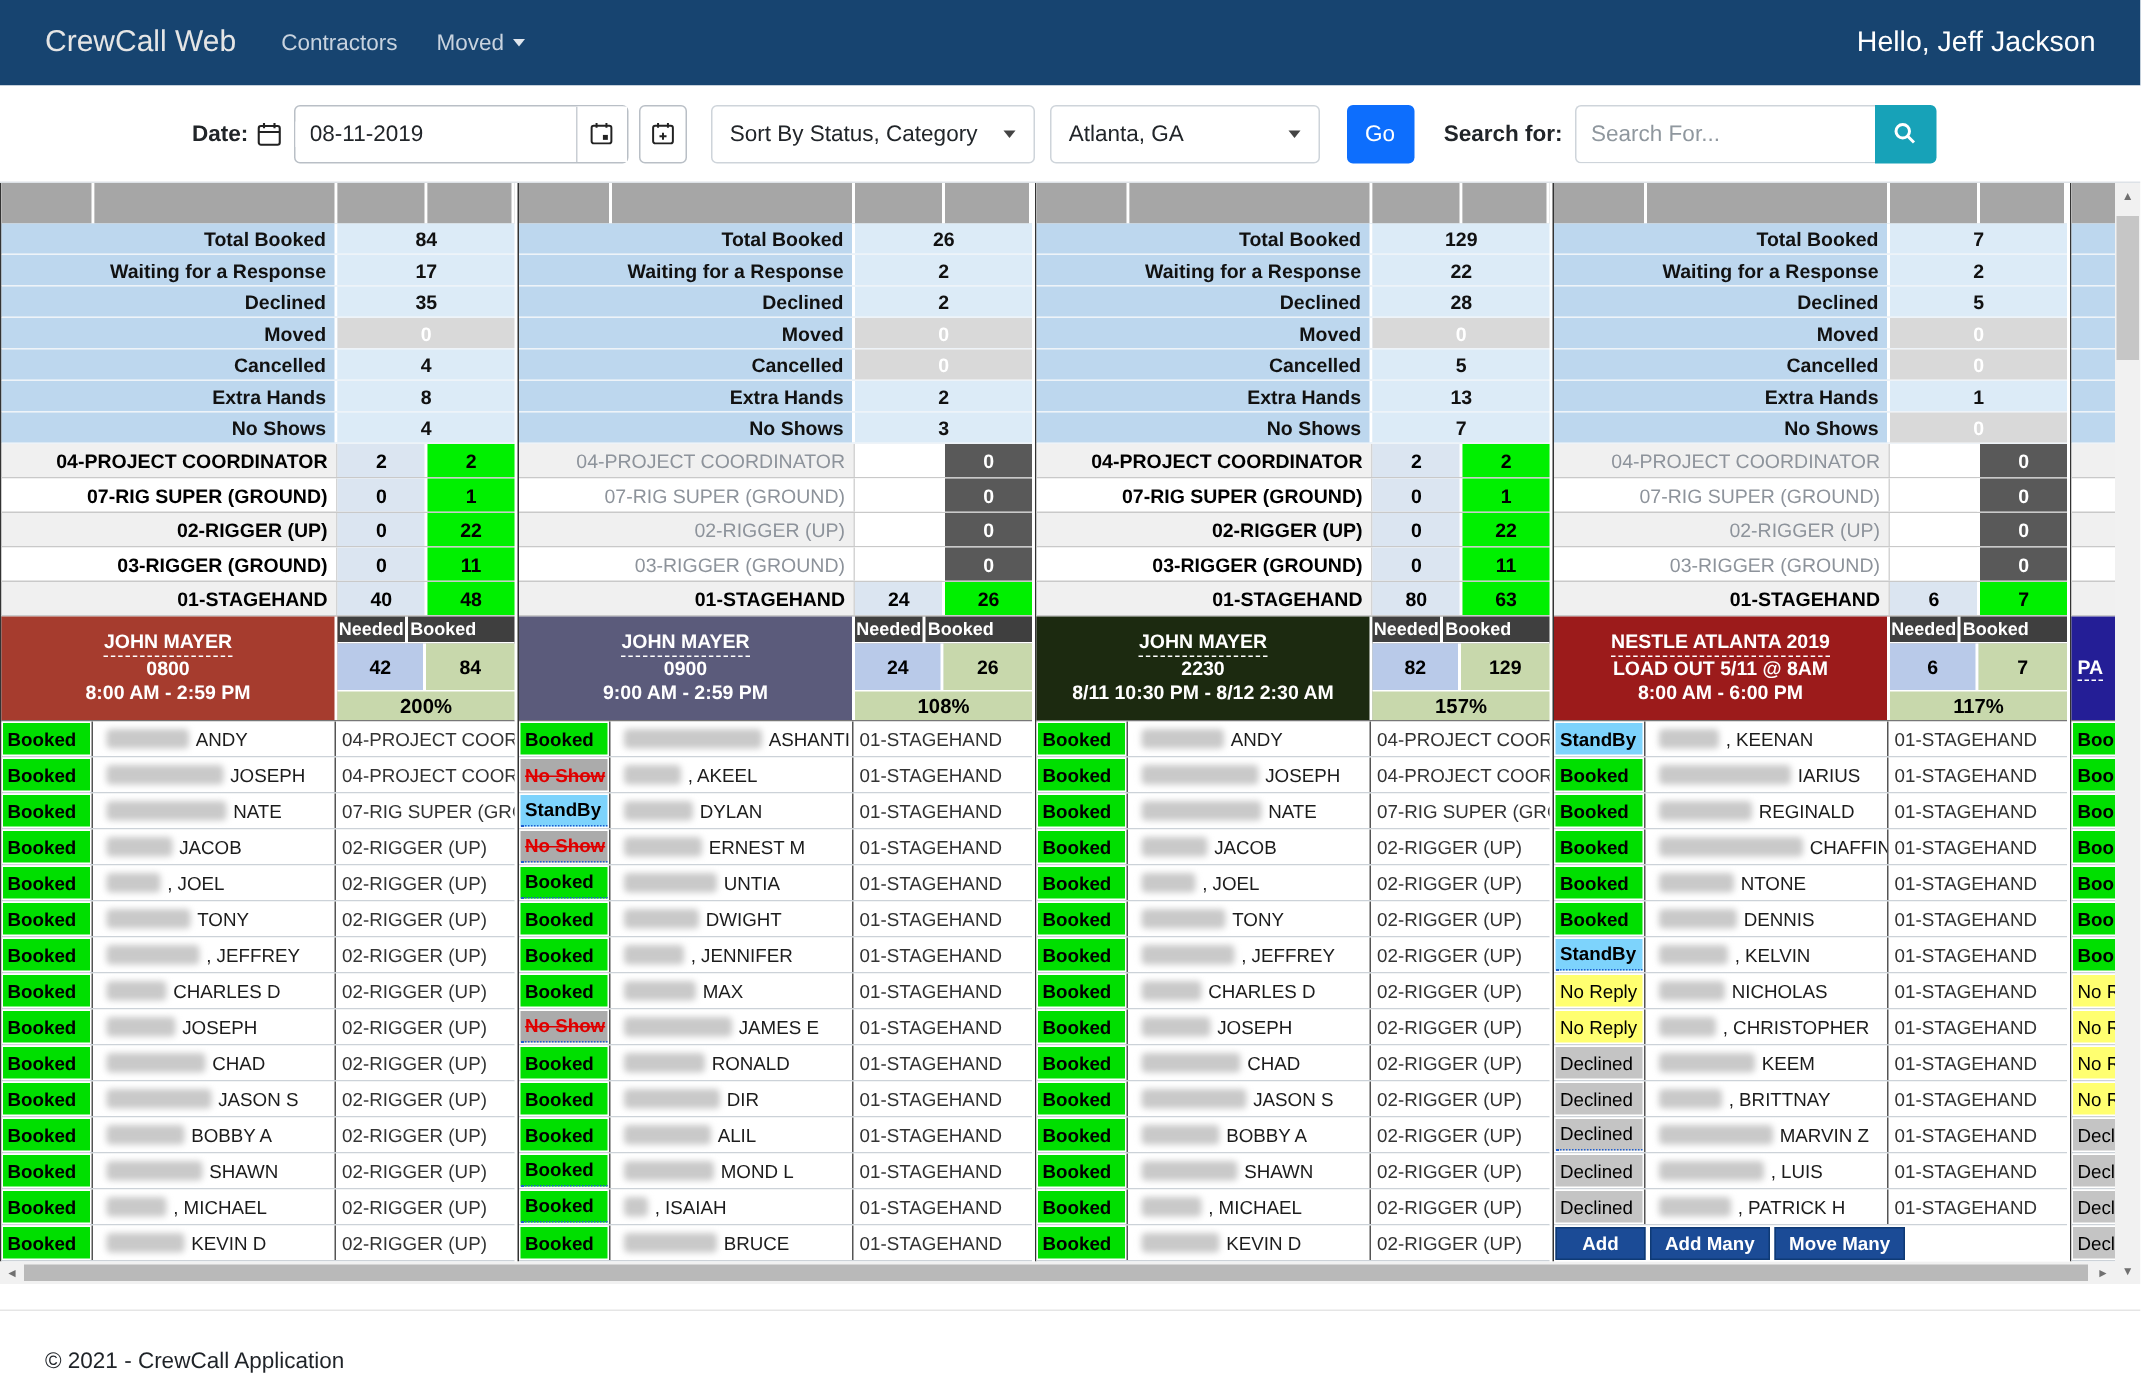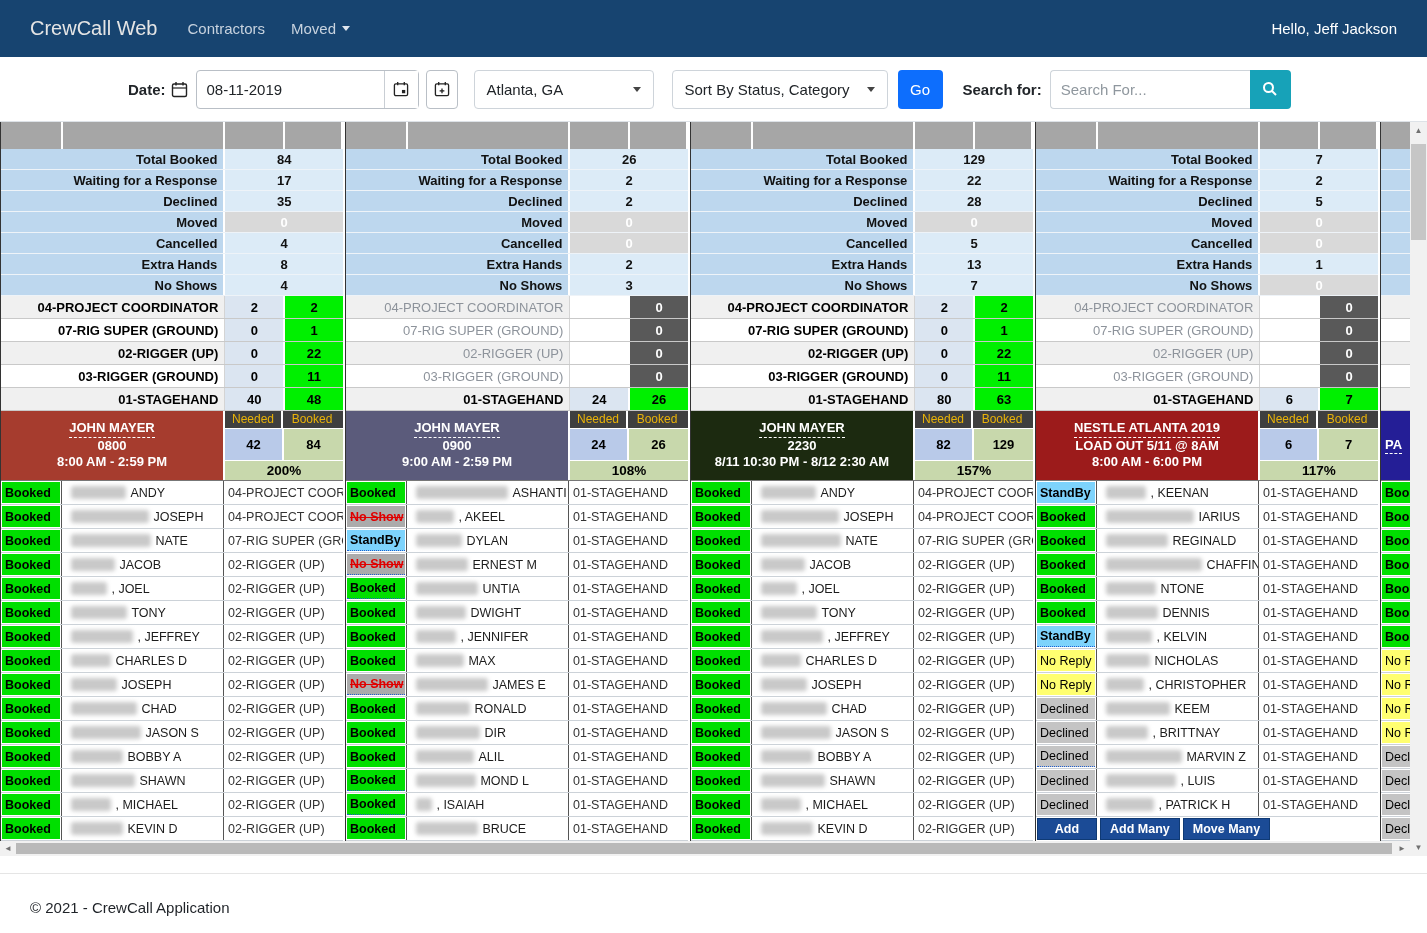--- a/index.html
+++ b/index.html
@@ -2,21 +2,21 @@
 <html><head>
 <meta charset="utf-8">
 <style>
 *{margin:0;padding:0;box-sizing:border-box;font-family:"Liberation Sans",sans-serif}
 body{width:1427px;height:933px;overflow:hidden;background:#fff}
 
 .navbar{height:57px;background:#174470;display:flex;align-items:center;padding:0 30px;color:#fff}
 .brand{font-size:20px;color:#e5e5e5;margin-right:30px;cursor:pointer}
 .navlink{font-size:15px;color:#c8d3df;margin-right:26px;cursor:pointer;display:flex;align-items:center}
 .navlink .caret{display:inline-block;margin-left:6px;border-left:4px solid transparent;border-right:4px solid transparent;border-top:5px solid #dfe6ee}
-.greet{margin-left:auto;font-size:15px;color:#fff}
+.greet{margin-left:auto;font-size:19px;color:#fff}
 
 .toolbar{height:65px;display:flex;align-items:center;padding-left:128px;border-bottom:1px solid #dde2e7;background:#fff}
 .lbl{font-weight:700;font-size:15px;color:#212529;white-space:nowrap}
 .calico{margin:0 8px 0 5px;display:flex}
 .dategrp{display:flex;align-items:center;border:1px solid #b9bfc6;border-radius:4px;height:39px;width:223px;margin-right:7px;background:#fff}
 .dategrp input{border:none;outline:none;flex:1;min-width:0;padding:0 10px;font-size:15px;color:#212529}
 .calbtn{background:#fff;border:none;border-left:1px solid #c9ced4;height:100%;width:34px;display:flex;align-items:center;justify-content:center;cursor:pointer}
 .calbtn.solo{border:1px solid #b9bfc6;border-radius:4px;height:39px;width:32px;margin-right:16px}
 .select{height:39px;border:1px solid #ced4da;border-radius:4px;display:flex;align-items:center;justify-content:space-between;padding:0 12px;font-size:15px;color:#212529;background:#fff;cursor:pointer}
 .sel-loc{width:180px;margin-right:18px}
@@ -48,21 +48,21 @@
 .cneed.blank{background:#fff}
 .cbook{width:58px;display:flex;align-items:center;justify-content:center;font-weight:700;font-size:13px}
 .cbook.green{background:#00f000;color:#000}
 .cbook.dark{background:#595959;color:#fff}
 .erow{display:flex;height:70px;border-bottom:1px solid #777}
 .etitle{width:225px;display:flex;flex-direction:column;justify-content:center;align-items:center;color:#fff;font-weight:700;font-size:13px;line-height:1.3;border-right:2px solid #fff;cursor:pointer;overflow:hidden}
 .etitle .t1{border-bottom:1px dashed #fff;white-space:nowrap}
 .panel.clipped .etitle{align-items:flex-start;padding-left:4px}
 .eright{width:118px;display:flex;flex-direction:column}
 .ehdr{display:flex;height:21px;background:#3f3f3f;border-bottom:1px solid #fff}
-.ehc{width:58px;display:flex;align-items:center;justify-content:center;color:#eab308;font-weight:400;font-size:12px}
+.ehc{width:47px;display:flex;align-items:center;justify-content:center;color:#ffffff;font-weight:700;font-size:12px}
 .ehc:first-child{border-right:2px solid #fff}
 .evals{display:flex;height:38px;border-bottom:1px solid #fff}
 .en{width:59px;background:#b9cae9;display:flex;align-items:center;justify-content:center;font-weight:700;font-size:13px;border-right:2px solid #fff}
 .eb{width:59px;background:#c8d8ac;display:flex;align-items:center;justify-content:center;font-weight:700;font-size:13px}
 .epct{height:22px;background:#c8d8ac;display:flex;align-items:center;justify-content:center;font-weight:700;font-size:13.5px}
 .wrow{height:24px;border-bottom:1px solid #ccd2d8;background:#fff}
 .wstatus{width:62px;display:flex;align-items:center;padding:1px 1px 1px 1px;border-right:1px solid #555}
 .wstatus span{width:100%;height:100%;display:flex;align-items:center;padding-left:3px;font-size:12.5px;color:#000;cursor:pointer}
 .st-booked{background:#00df00;font-weight:700}
 .st-standby{background:#7dd3fc;font-weight:700}
@@ -124,26 +124,26 @@
   </div>
   <button class="calbtn solo">
     <svg width="16" height="16" viewBox="0 0 17 17">
         <rect x="1.5" y="3" width="14" height="12.5" rx="1.5" fill="none" stroke="#222" stroke-width="1.4"></rect>
         <line x1="5" y1="1" x2="5" y2="4.5" stroke="#222" stroke-width="1.4"></line>
         <line x1="12" y1="1" x2="12" y2="4.5" stroke="#222" stroke-width="1.4"></line>
         <line x1="8.5" y1="8" x2="8.5" y2="13" stroke="#222" stroke-width="1.4"></line>
         <line x1="6" y1="10.5" x2="11" y2="10.5" stroke="#222" stroke-width="1.4"></line>
       </svg>
   </button>
+  <div class="select sel-sort">
+    <span>Sort By Status, Category</span>
+    <i class="chev"></i>
+  </div>
   <div class="select sel-loc">
     <span>Atlanta, GA</span>
-    <i class="chev"></i>
-  </div>
-  <div class="select sel-sort">
-    <span>Sort By Status, Category</span>
     <i class="chev"></i>
   </div>
   <button class="go">Go</button>
   <span class="lbl search-lbl">Search for:</span>
   <input class="search" placeholder="Search For..." style="">
   <button class="sbtn">
     <span style="display:flex">
       <svg width="16" height="16" viewBox="0 0 16 16">
           <circle cx="6.5" cy="6.5" r="4.5" fill="none" stroke="#fff" stroke-width="2"></circle>
           <line x1="10" y1="10" x2="14" y2="14" stroke="#fff" stroke-width="2"></line>

